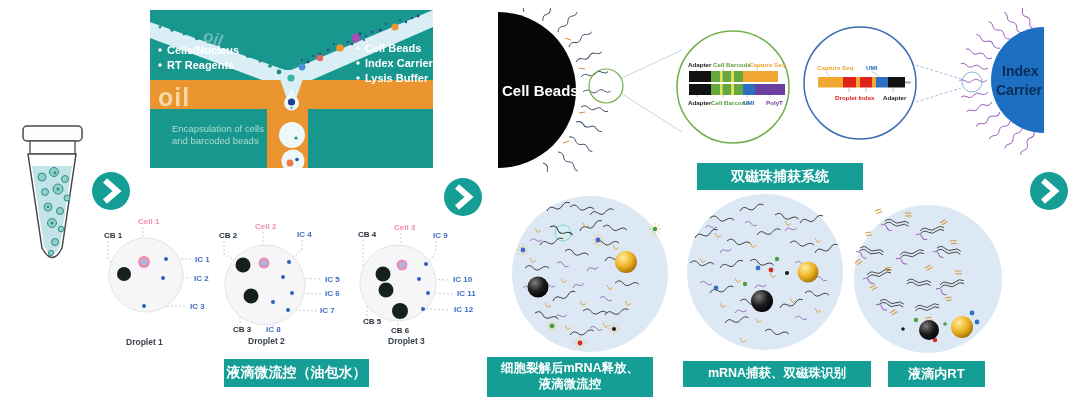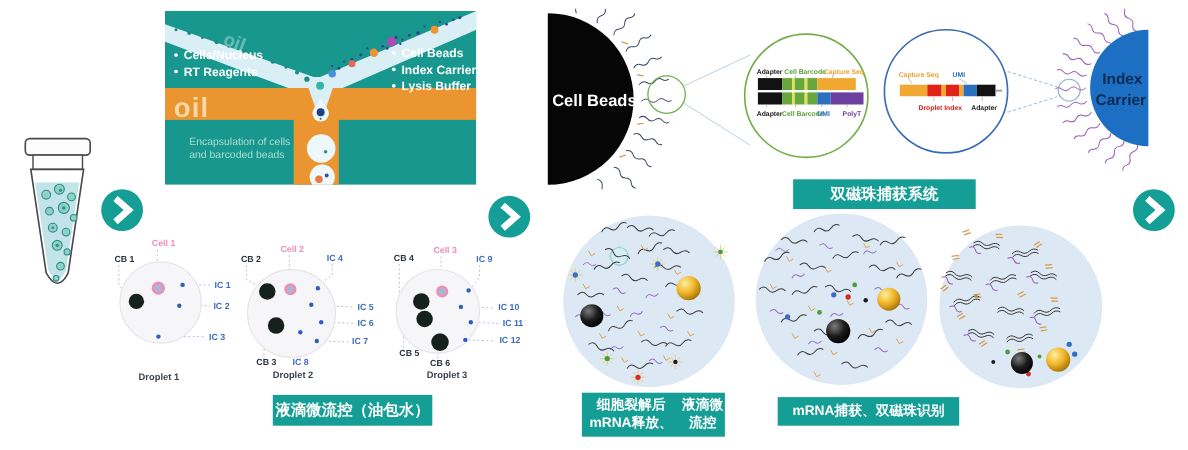--- a/index.html
+++ b/index.html
@@ -1,20 +1,20 @@
 <!DOCTYPE html>
 <html><head>
 <meta charset="utf-8">
 <style>
   html,body{margin:0;padding:0;background:#fff;}
   #canvas{position:relative;width:1080px;height:409px;background:#fff;overflow:hidden;
           font-family:"Liberation Sans","DejaVu Sans",sans-serif;}
   .abs{position:absolute;}
   .cap{position:absolute;background:#149e96;color:#fff;font-weight:bold;
-       display:flex;align-items:center;justify-content:center;text-align:center;line-height:1.25;margin-left:24px;}
+       display:flex;align-items:center;justify-content:center;text-align:center;line-height:1.25;}
   svg text{font-family:"Liberation Sans","DejaVu Sans",sans-serif;}
 </style>
 </head>
 <body>
 
 <div id="canvas">
 
   <svg width="0" height="0" style="position:absolute">
     <defs>
       <radialGradient id="gB" cx="35%" cy="30%" r="75%">
@@ -543,19 +543,20 @@
         <circle cx="450" cy="131" r="1.8" fill="#4a9e3a"></circle>
           <circle cx="440" cy="147" r="2.2" fill="#d82a20"></circle>
         <circle cx="477" cy="120" r="2.4" fill="#2e6fc8"></circle>
           <circle cx="482" cy="129" r="2.4" fill="#2e6fc8"></circle>
       </g>
       <circle cx="434" cy="137" r="10" fill="url(#gB)"></circle>
       <circle cx="467" cy="134" r="11" fill="url(#gG)"></circle>
     </g>
   </svg>
 
-  <div class="cap" style="left:505px;top:357px;width:130px;height:40px;font-size:12.5px;flex-direction:row">
+  <div class="cap" style="left:487px;top:357px;width:166px;height:40px;font-size:12.5px;flex-direction:column">
     <span>细胞裂解后mRNA释放、</span>
     <span>液滴微流控</span>
   </div>
-  <div class="cap" style="left:683px;top:361px;width:165px;height:26px;font-size:12.5px">mRNA捕获、双磁珠识别</div>
+  <div class="cap" style="left:683px;top:361px;width:188px;height:26px;font-size:12.5px">mRNA捕获、双磁珠识别</div>
+  <div class="cap" style="left:888px;top:361px;width:97px;height:26px;font-size:13px">液滴内RT</div>
 
 </div>
 
 </body></html>

